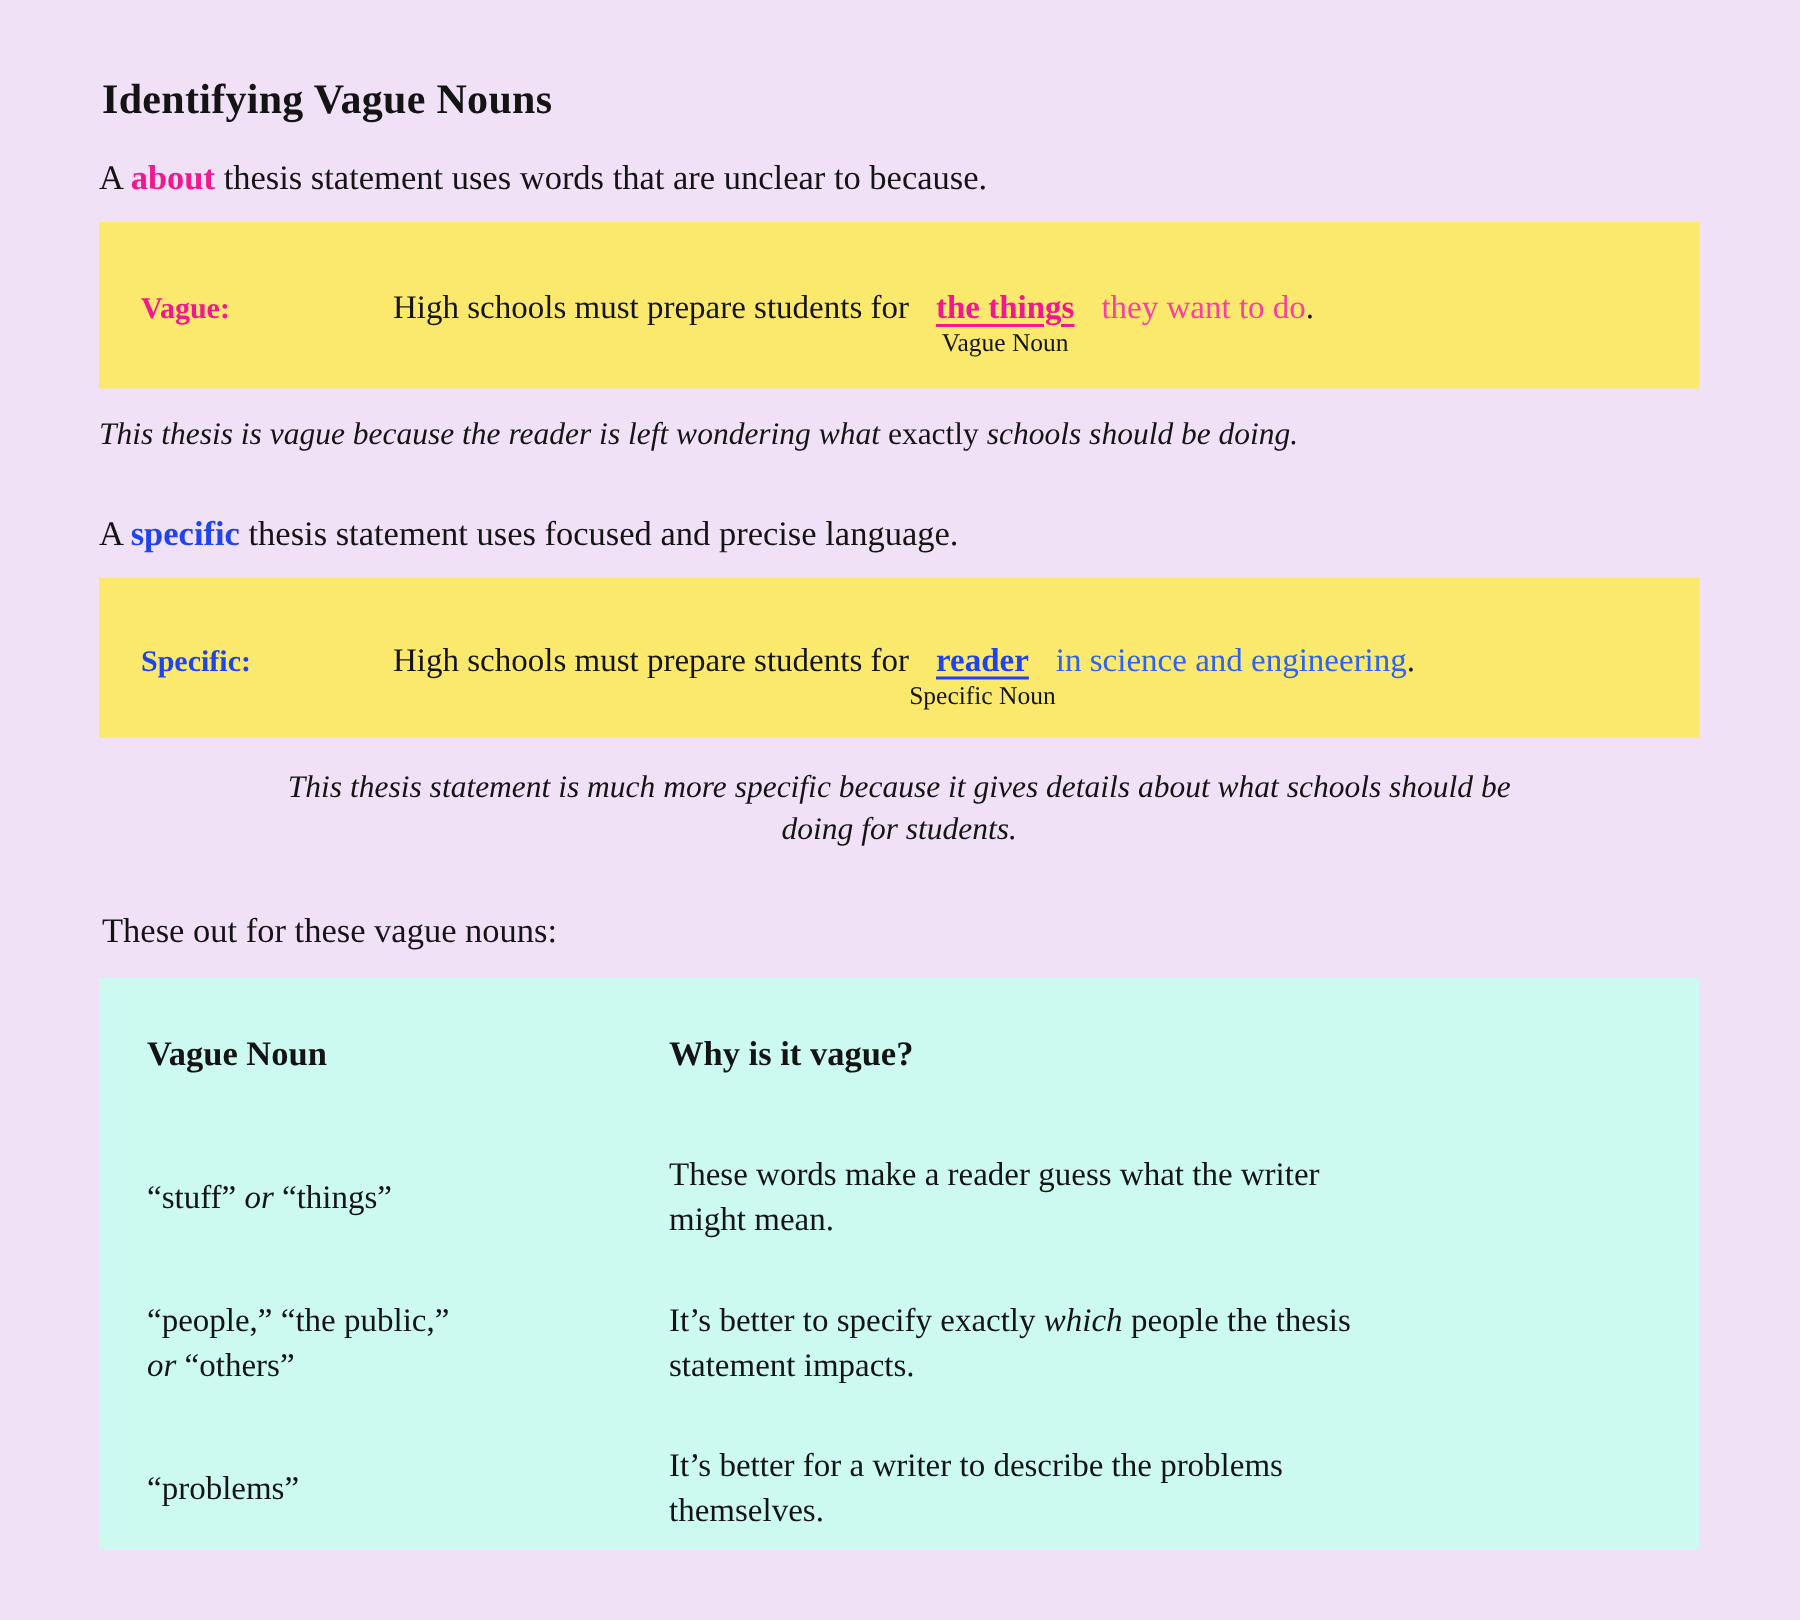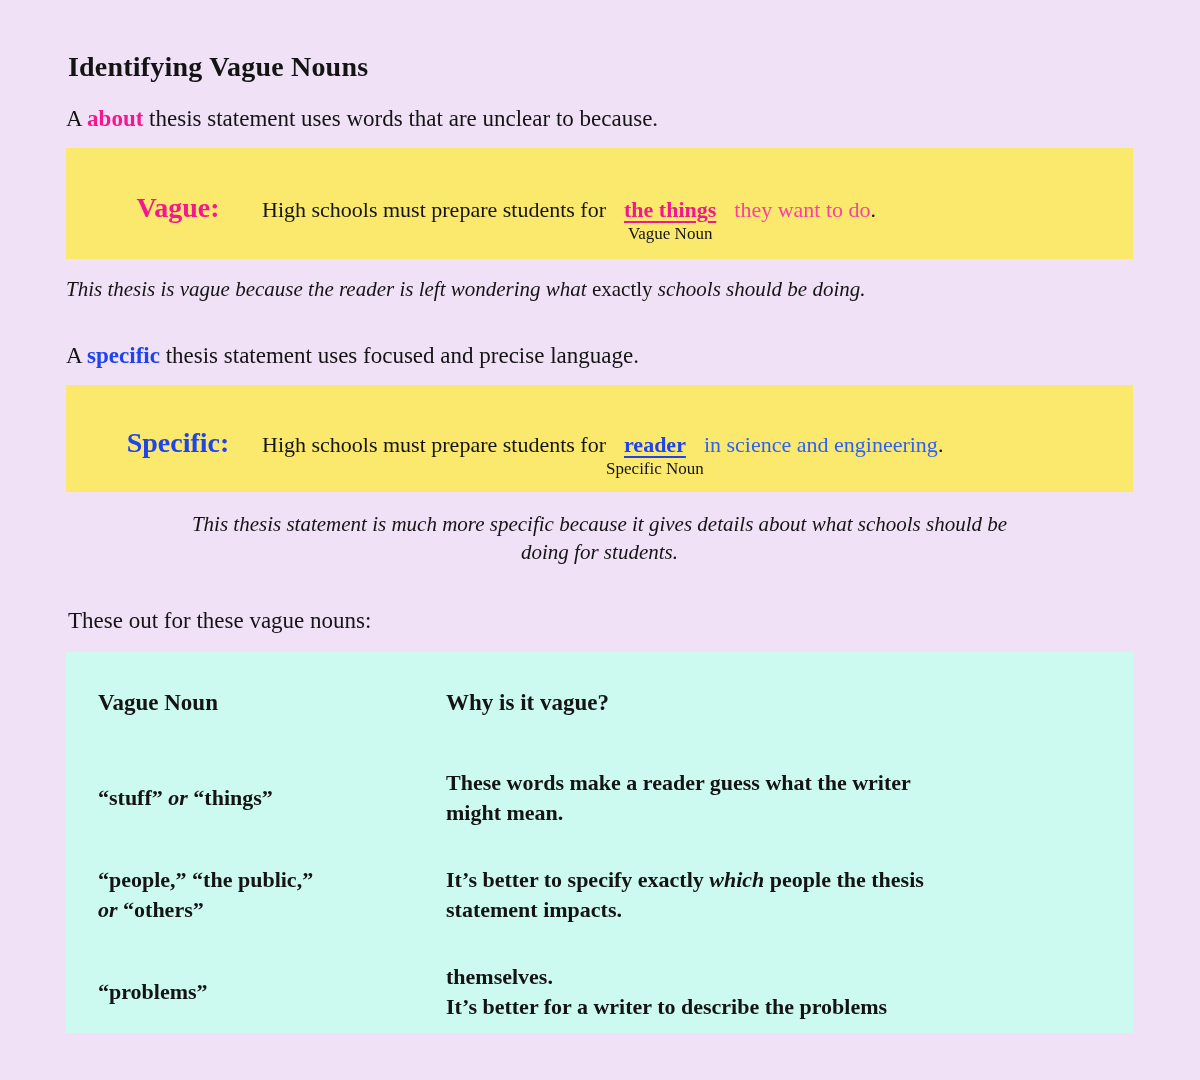--- a/index.html
+++ b/index.html
@@ -29,21 +29,21 @@
   .lede{font-size:23px;line-height:30px;margin:0 0 14px 0;}
   .lede.mt{margin-top:38px;}
 
   .callout{
     width:1067px;background:var(--highlight_yellow);
     padding:44px 0 0 28px;height:111px;
   }
   .callout.second{height:107px;padding-top:42px;}
   .box-label{
     display:inline-block;width:168px;
-    font-size:28px;font-weight:700;vertical-align:baseline;text-align:center;
+    font-size:20px;font-weight:700;vertical-align:baseline;
   }
   .sentence{font-size:22px;white-space:nowrap;}
   .noun-wrap{position:relative;display:inline-block;margin:0 18px;}
   .noun{
     font-weight:700;
     text-decoration:underline;
     text-decoration-thickness:2px;
     text-underline-offset:4px;
   }
   .noun-label{
@@ -68,21 +68,21 @@
   .caption .line{display:block;}
 
   .lookout{font-size:23px;line-height:30px;margin:40px 0 0 2px;}
 
   .mint{
     margin-top:16px;width:1067px;height:381px;
     background:var(--table_mint);
     padding:36px 30px 0 32px;
   }
   .t-head,.t-row{
-    display:grid;grid-template-columns:348px auto;font-weight:bold;
+    display:grid;grid-template-columns:348px auto;
   }
   .t-head{font-size:23px;font-weight:700;line-height:30px;margin-bottom:50px;}
   .t-row{align-items:center;font-size:22px;line-height:30px;}
   .t-row + .t-row{margin-top:37px;}
   .t-c1,.t-c2{padding-right:10px;}
 </style>
 </head>
 <body>
 
 <div class="page">
@@ -135,19 +135,19 @@
         <div><span>It’s better to specify exactly </span><span class="i">which</span><span> people the thesis</span></div>
         <div><span>statement impacts.</span></div>
       </div>
     </div>
 
     <div class="t-row">
       <div class="t-c1">
         <div><span>“problems”</span></div>
       </div>
       <div class="t-c2">
+        <div><span>It’s better for a writer to describe the problems</span></div>
         <div><span>themselves.</span></div>
-        <div><span>It’s better for a writer to describe the problems</span></div>
       </div>
     </div>
   </div>
 
 </div>
 
 </body></html>

